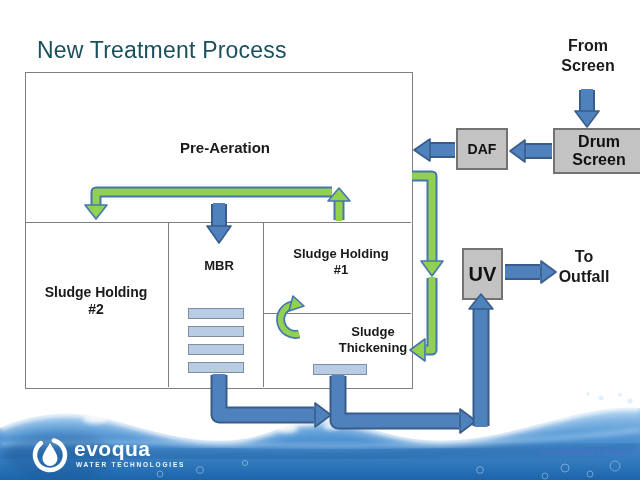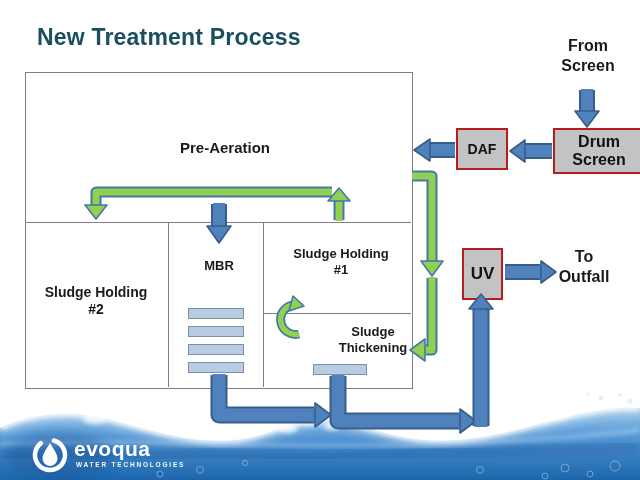--- a/index.html
+++ b/index.html
@@ -2,32 +2,32 @@
 <html style="--flow-arrow-blue: #4f81bd; --recycle-arrow-green: #92d050; --equipment-box-gray: #c3c3c3; --membrane-bar-blue: #b8cce4; --title-teal: #1a4f5e;"><head>
 <meta charset="utf-8">
 <style>
   html,body{margin:0;padding:0;background:#888;}
   .slide{
     position:relative;width:640px;height:480px;background:#ffffff;overflow:hidden;
     font-family:"Liberation Sans",sans-serif;
   }
   .abs{position:absolute;}
   .slide-title{
-    left:37px;top:24px;font-size:23px;font-weight:bold;color:var(--title-teal,#1a4f5e);
+    left:37px;top:37px;font-size:23px;font-weight:normal;color:var(--title-teal,#1a4f5e);
     letter-spacing:0.2px;white-space:nowrap;text-align:right;
   }
   .tank{border:1.5px solid #7f7f7f;background:transparent;}
   .tline{background:#7f7f7f;}
   .lbl{
     font-weight:bold;color:#1a1a1a;text-align:center;white-space:pre-line;
     transform:translateX(-50%);line-height:1.22;
   }
   .equip{
     background:var(--equipment-box-gray,#c3c3c3);
-    border:2px solid #b91c1c;color:#111;font-weight:bold;
+    border:2px solid #737373;color:#111;font-weight:bold;
     display:flex;align-items:center;justify-content:center;text-align:center;
     white-space:pre-line;line-height:1.15;box-sizing:border-box;
   }
   .bar{
     background:var(--membrane-bar-blue,#b8cce4);
     border:1px solid #7f8f9f;box-sizing:border-box;
   }
   svg{display:block;}
   .overlay{left:0;top:0;pointer-events:none;}
   
@@ -116,21 +116,21 @@
   <div class="abs bar" style="left:188px;top:308px;width:56px;height:11px;"></div>
   <div class="abs bar" style="left:188px;top:326px;width:56px;height:11px;"></div>
   <div class="abs bar" style="left:188px;top:344px;width:56px;height:11px;"></div>
   <div class="abs bar" style="left:188px;top:362px;width:56px;height:11px;"></div>
 
   <div class="abs bar" style="left:313px;top:364px;width:54px;height:11px;"></div>
 
   <div class="abs equip" style="left:456px;top:128px;width:52px;height:42px;font-size:14px;">DAF</div>
   <div class="abs equip" style="left:553px;top:128px;width:92px;height:46px;font-size:16px;">Drum
 Screen</div>
-  <div class="abs equip" style="left:462px;top:248px;width:41px;height:52px;font-size:17px;">UV</div>
+  <div class="abs equip" style="left:462px;top:248px;width:41px;height:52px;font-size:20px;">UV</div>
 
   <div class="abs lbl" style="left:588px;top:36px;font-size:16px;">From
 Screen</div>
   <div class="abs lbl" style="left:584px;top:247px;font-size:16px;">To
 Outfall</div>
 
   <svg class="abs overlay" width="640" height="480" viewBox="0 0 640 480">
 
     <g>
       <path class="bu" stroke-width="16" d="M587,90 V111"></path>

